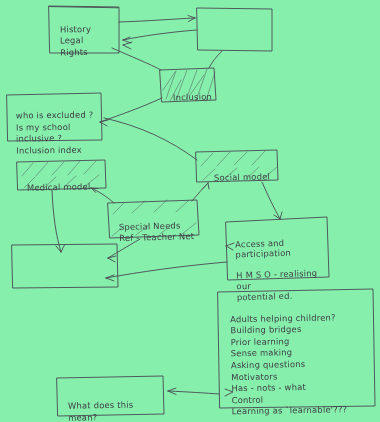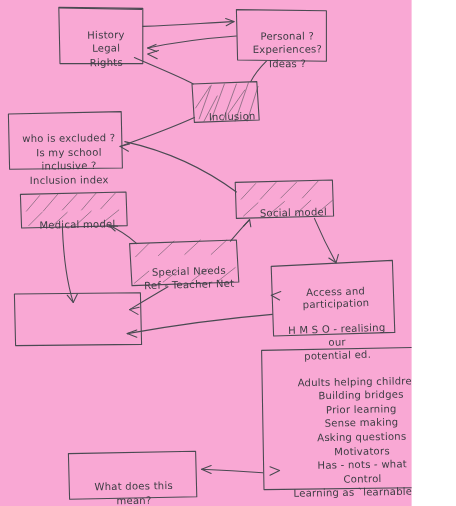--- a/index.html
+++ b/index.html
@@ -2,26 +2,25 @@
 <html><head>
 <meta charset="utf-8">
 <style>
   html, body {
     margin: 0;
     padding: 0;
     background: #ffffff;
   }
   #canvas {
     position: relative;
-    width: 343px;
+    width: 380px;
     height: 422px;
-    background: #f9a8d4;
+    background: #86efac;
     overflow: hidden;
     font-family: "DejaVu Sans", sans-serif;
-    text-align: center;
   }
   .layer {
     position: absolute;
     left: 0;
     top: 0;
     width: 380px;
     height: 422px;
   }
   .node {
     position: absolute;
@@ -211,25 +210,20 @@
 
     </g>
   </svg>
 
   <div class="node sketchbox" style="left:55px; top:10px; width:66px; transform:rotate(-0.8deg);">
     <span class="txt">History
 Legal
 Rights</span>
   </div>
 
-  <div class="node sketchbox" style="left:203px; top:11px; width:72px; transform:rotate(-0.5deg);">
-    <span class="txt">Personal ?
-Experiences?
-Ideas ?</span>
-  </div>
 
   <div class="node sketchbox" style="left:168px; top:78px; width:50px; transform:rotate(-1.5deg);">
     <span class="txt">Inclusion</span>
   </div>
 
   <div class="node sketchbox" style="left:11px; top:96px; width:92px; transform:rotate(-0.6deg); line-height:11.4px;">
     <span class="txt">who is excluded ?
 Is my school
 inclusive ?
   Inclusion index</span>

